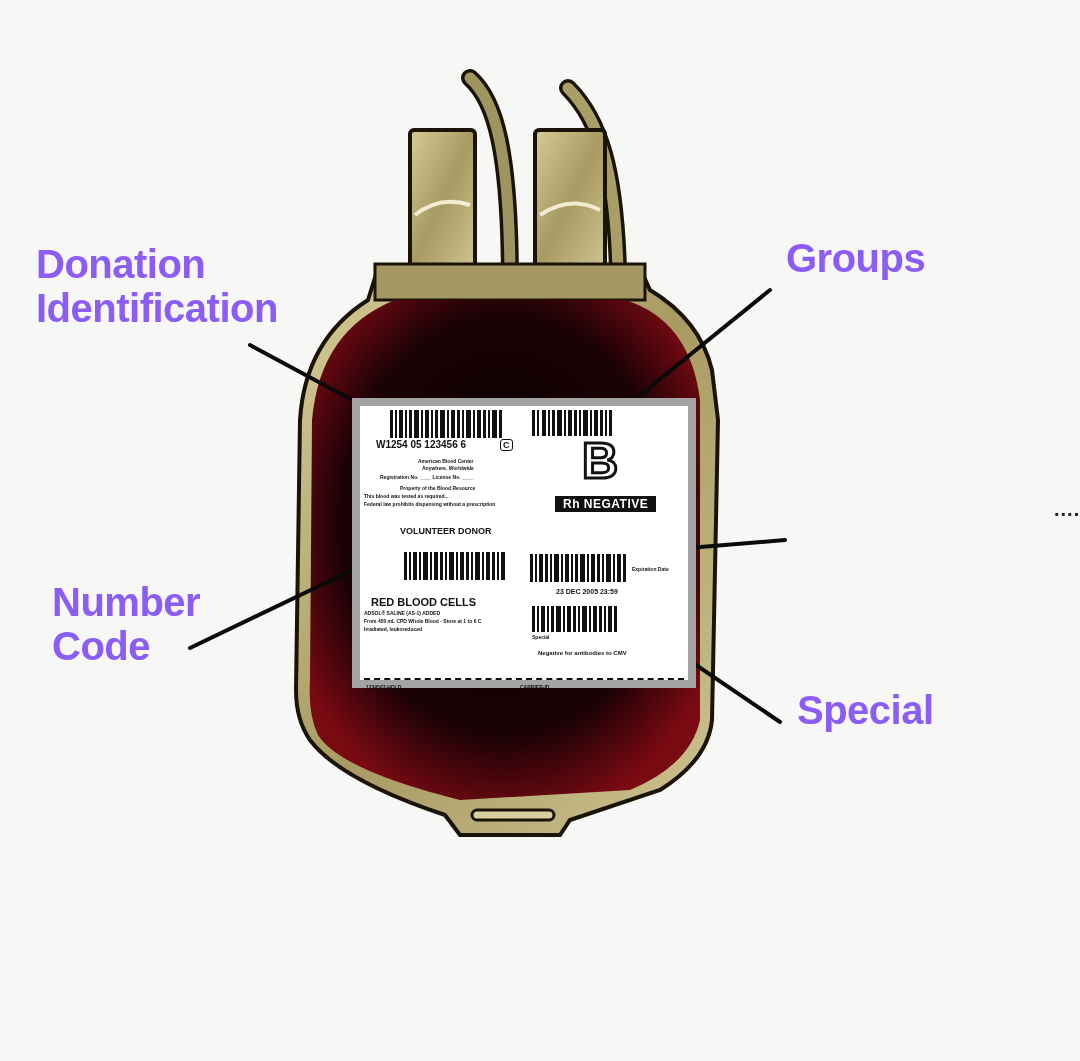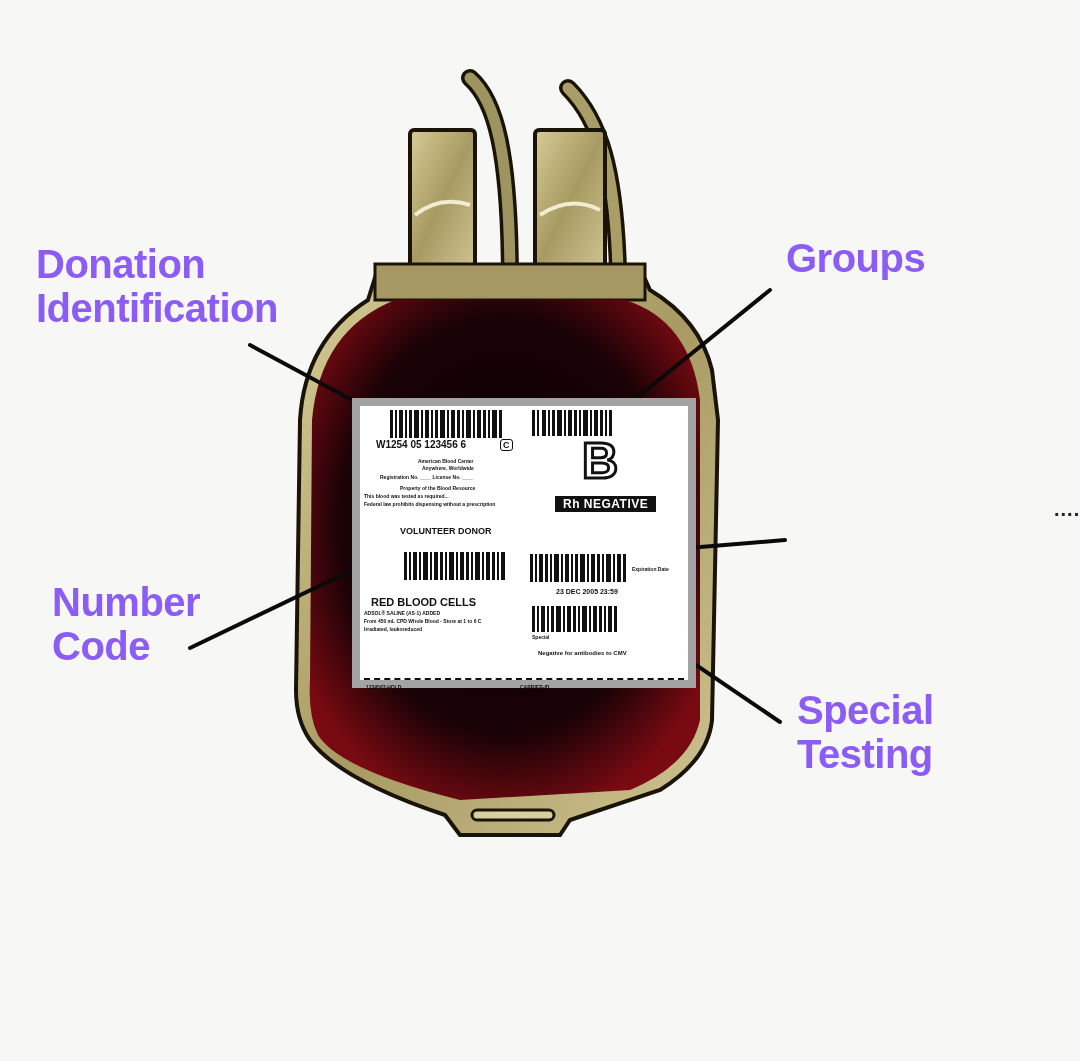--- a/index.html
+++ b/index.html
@@ -244,15 +244,14 @@
   <span>Groups</span>
 </div>
 <div class="callout" style="left:52px;top:580px;">
   <span>Number</span>
   <span>Code</span>
 </div>
 <div class="callout" style="left:800px;top:501px;">
 </div>
 <div class="callout" style="left:797px;top:688px;">
   <span>Special</span>
-  <span>Testing</span>
 </div>
 <div class="dots">....</div>
 
 </body></html>

